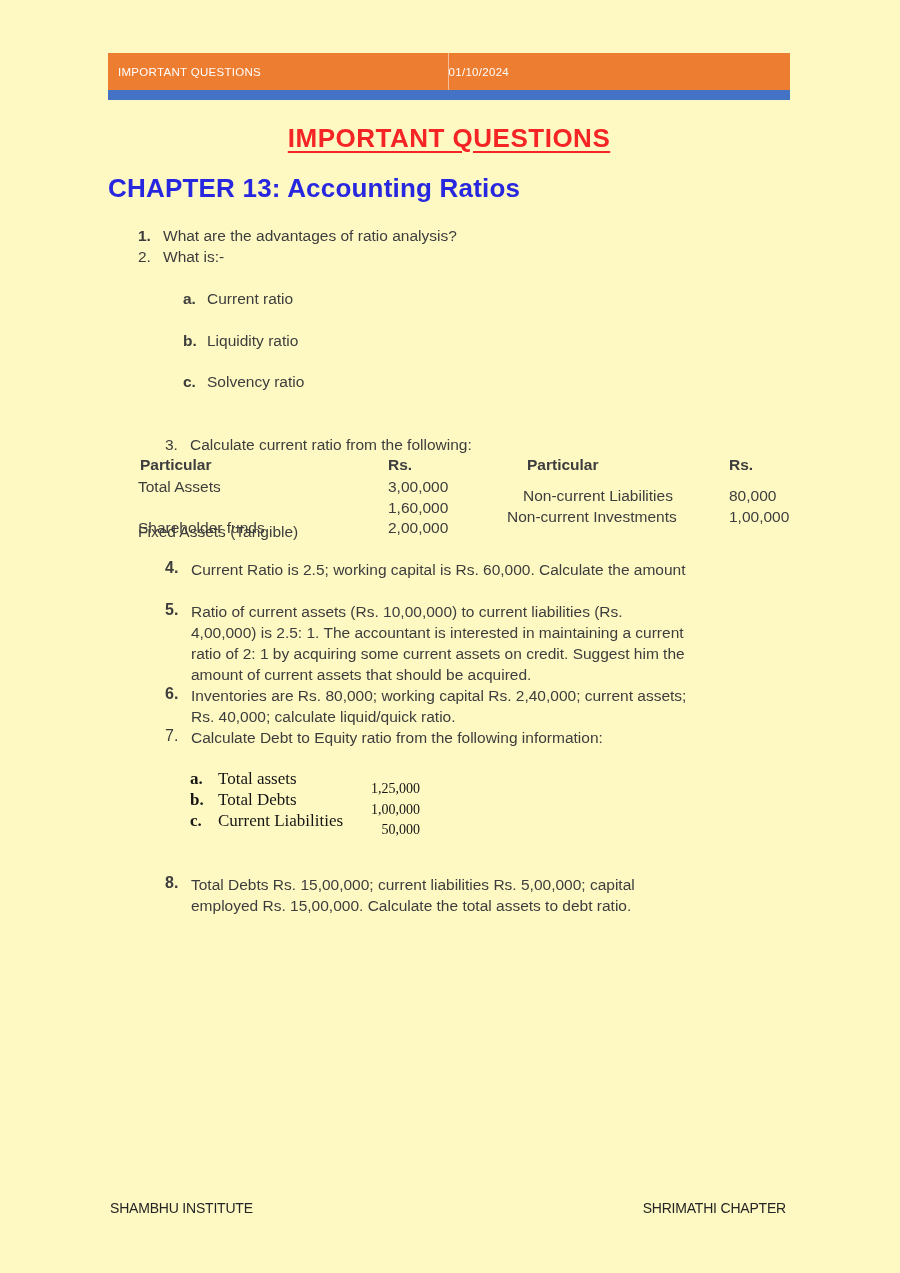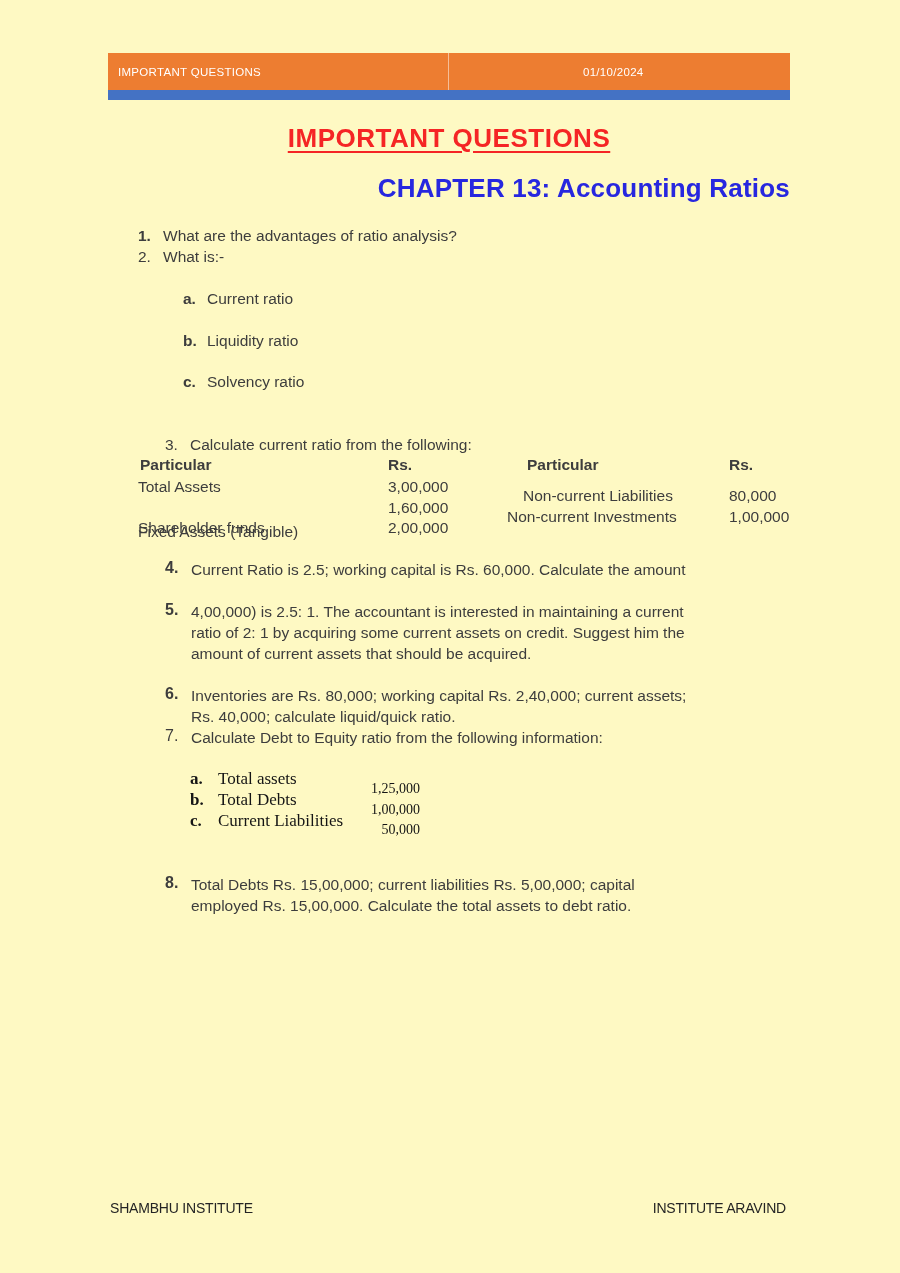--- a/index.html
+++ b/index.html
@@ -5,30 +5,30 @@
   html,body{margin:0;padding:0;background:#ffffff;}
   .page{position:relative;width:900px;height:1273px;background:#fef9c3;overflow:hidden;
         font-family:"Liberation Sans",sans-serif;color:#3d3d3d;}
 
   
   .topbar{position:absolute;left:108px;top:53px;width:682px;height:37px;
           background:#ED7D31;display:flex;}
   .topbar-cell{flex:1;display:flex;align-items:center;color:#ffffff;
                font-size:11.5px;letter-spacing:.3px;}
   .topbar-cell.left{padding-left:10px;}
-  .topbar-cell.right{justify-content:center;padding-right:12px;
+  .topbar-cell.right{justify-content:flex-start;padding-right:12px;
                      border-left:1px solid rgba(255,255,255,.5);}
   .topbar-stripe{position:absolute;left:108px;top:90px;width:682px;height:10px;
                  background:#4472C4;}
 
   
   .title-main{position:absolute;left:108px;top:123px;width:682px;text-align:center;
               font-size:26px;font-weight:600;color:#F52525;letter-spacing:.5px;
               text-decoration:underline;text-underline-offset:4px;}
-  .title-chapter{position:absolute;left:108px;top:173px;width:682px;text-align:right;
+  .title-chapter{position:absolute;left:108px;top:173px;width:682px;text-align:left;
                  font-size:26px;font-weight:600;color:#2727DF;letter-spacing:.2px;}
 
   
   .qrow{display:flex;line-height:21px;font-size:15.5px;}
   .qnum{flex:none;font-weight:700;}
   .qnum.plain{font-weight:400;}
   .qline{display:block;line-height:21px;font-size:15.5px;}
 
   .q12{position:absolute;left:138px;top:225px;}
   .q12 .qnum{width:25px;}
@@ -141,20 +141,21 @@
   <div class="qpara p4">
     <span class="qnum">4.</span>
     <span>
       <span class="qline">Current Ratio is 2.5; working capital is Rs. 60,000. Calculate the amount</span>
     </span>
   </div>
 
   <div class="qpara p5">
     <span class="qnum">5.</span>
     <span>
+      <span class="qline">Ratio of current assets (Rs. 10,00,000) to current liabilities (Rs.</span>
       <span class="qline">4,00,000) is 2.5: 1. The accountant is interested in maintaining a current</span>
       <span class="qline">ratio of 2: 1 by acquiring some current assets on credit. Suggest him the</span>
       <span class="qline">amount of current assets that should be acquired.</span>
     </span>
   </div>
 
   <div class="qpara p6">
     <span class="qnum">6.</span>
     <span>
       <span class="qline">Inventories are Rs. 80,000; working capital Rs. 2,40,000; current assets;</span>
@@ -189,15 +190,15 @@
 
   <div class="qpara p8">
     <span class="qnum">8.</span>
     <span>
       <span class="qline">Total Debts Rs. 15,00,000; current liabilities Rs. 5,00,000; capital</span>
       <span class="qline">employed Rs. 15,00,000. Calculate the total assets to debt ratio.</span>
     </span>
   </div>
 
   <div class="footer-left">SHAMBHU INSTITUTE</div>
-  <div class="footer-right">INSTITUTE ARAVIND</div>
+  <div class="footer-right">SHRIMATHI CHAPTER</div>
 
 </div>
 
 </body></html>

